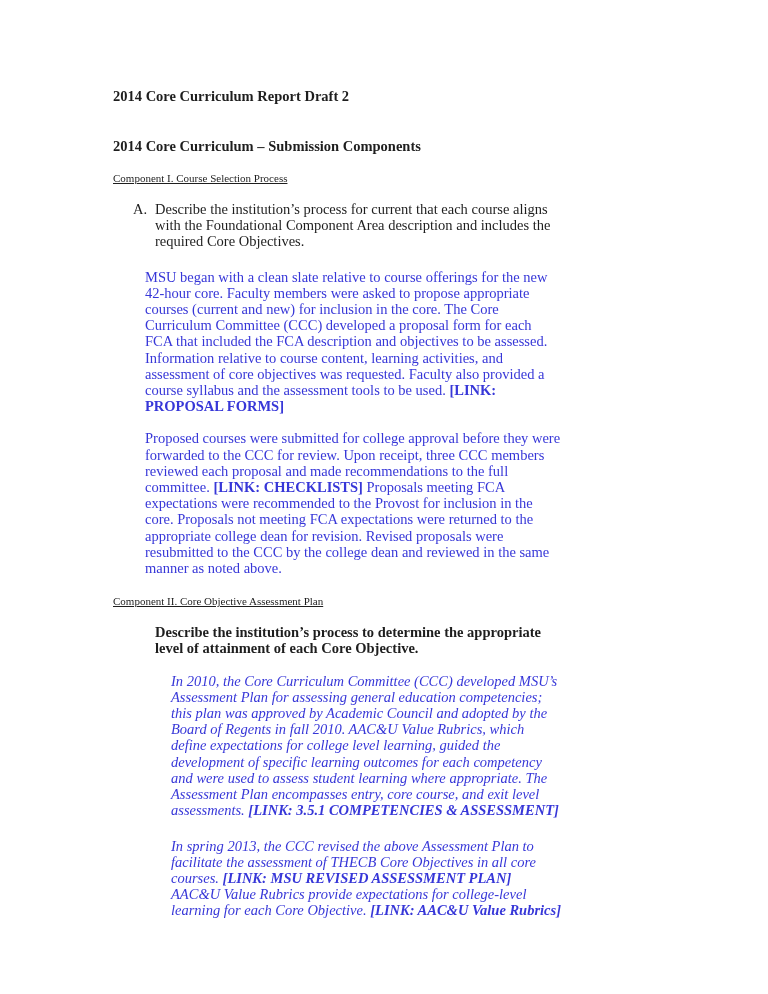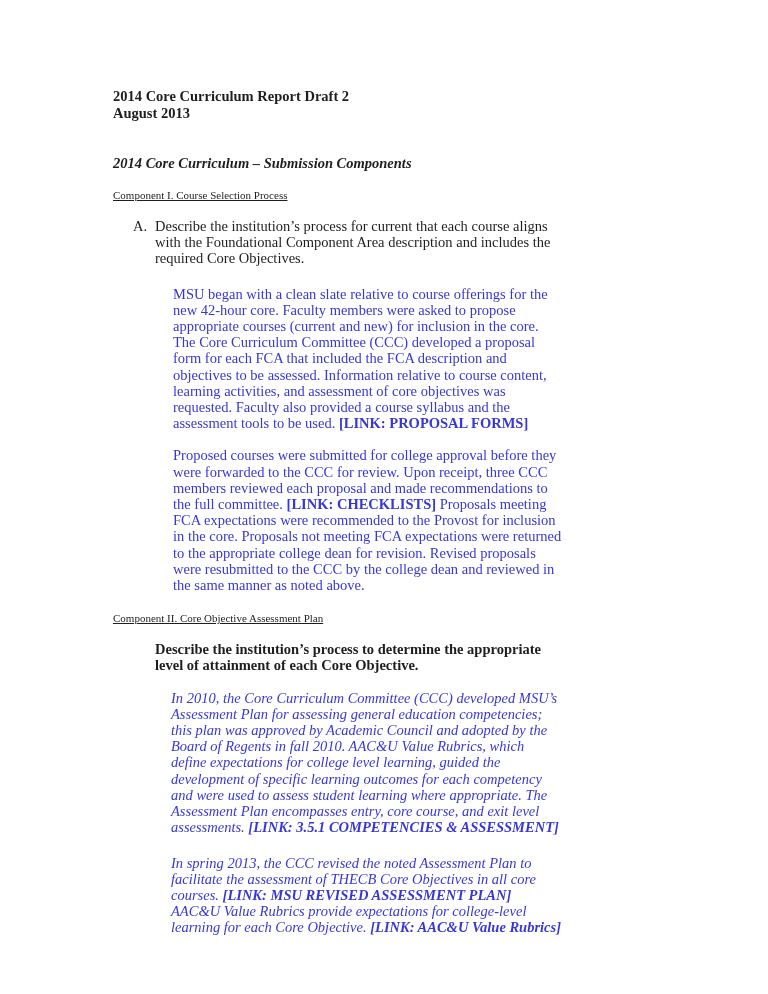--- a/index.html
+++ b/index.html
@@ -26,21 +26,20 @@
   .doc-header {
     font-weight: bold;
     line-height: 17px;
     margin-bottom: 33px;
   }
   .section-title {
     font-size: 14.5px;
     font-weight: bold;
     line-height: 17px;
     margin: 12px 0 15px 0;
-    font-style: italic;
   }
   .component-heading {
     font-size: 11px;
     font-weight: normal;
     text-decoration: underline;
     line-height: 17px;
     margin: 0 0 14px 0;
   }
   p { margin: 0 0 16px 0; }
   .list-item {
@@ -48,33 +47,32 @@
     margin: 0 0 19px 0;
     padding-left: 20px;
   }
   .list-marker {
     flex: none;
     width: 22px;
   }
   .blue { color: var(--link-color, #3737d8); }
   .blue strong { font-weight: bold; }
   .indent-1 { margin-left: 42px; font-weight: bold; }
-  .indent-2 { margin-left: 60px; font-family: Liberation Serif, serif; }
+  .indent-2 { margin-left: 32px; font-family: Liberation Serif, serif; }
   .indent-3 { margin-left: 58px; font-style: italic; }
   .mb-17 { margin-bottom: 17px; }
   .mb-19 { margin-bottom: 19px; }
 </style>
 </head>
 <body>
 
 <div class="page">
 
   <header class="doc-header">
     <div>2014 Core Curriculum Report Draft 2</div>
-    <div>August 2013</div>
   </header>
 
   <h1 class="section-title">2014 Core Curriculum – Submission Components</h1>
 
   <section>
     <h2 class="component-heading">Component I. Course Selection Process</h2>
 
     <div class="list-item">
       <span class="list-marker">A.</span>
       <span>Describe the institution’s process for current that each course aligns with the Foundational Component Area description and includes the required Core Objectives.</span>
@@ -86,16 +84,16 @@
   </section>
 
   <section>
     <h2 class="component-heading">Component II. Core Objective Assessment Plan</h2>
 
 
     <p class="indent-1">Describe the institution’s process to determine the appropriate level of attainment of each Core Objective.</p>
 
     <p class="blue indent-3 mb-19"><span>In 2010, the Core Curriculum Committee (CCC) developed MSU’s Assessment Plan for assessing general education competencies; this plan was approved by Academic Council and adopted by the Board of Regents in fall 2010.  AAC&amp;U Value Rubrics, which define expectations for college level learning, guided the development of specific learning outcomes for each competency and were used to assess student learning where appropriate. The Assessment Plan encompasses entry, core course, and exit level assessments. </span><strong>[LINK: 3.5.1 COMPETENCIES &amp; ASSESSMENT]</strong></p>
 
-    <p class="blue indent-3"><span>In spring 2013, the CCC revised the noted Assessment Plan to facilitate the assessment of THECB Core Objectives in all core courses. </span><strong>[LINK: MSU REVISED ASSESSMENT PLAN]</strong><span> AAC&amp;U Value Rubrics provide expectations for college-level learning for each Core Objective. </span><strong>[LINK: AAC&amp;U Value Rubrics]</strong></p>
+    <p class="blue indent-3"><span>In spring 2013, the CCC revised the above Assessment Plan to facilitate the assessment of THECB Core Objectives in all core courses. </span><strong>[LINK: MSU REVISED ASSESSMENT PLAN]</strong><span> AAC&amp;U Value Rubrics provide expectations for college-level learning for each Core Objective. </span><strong>[LINK: AAC&amp;U Value Rubrics]</strong></p>
   </section>
 
 </div>
 
 </body></html>

